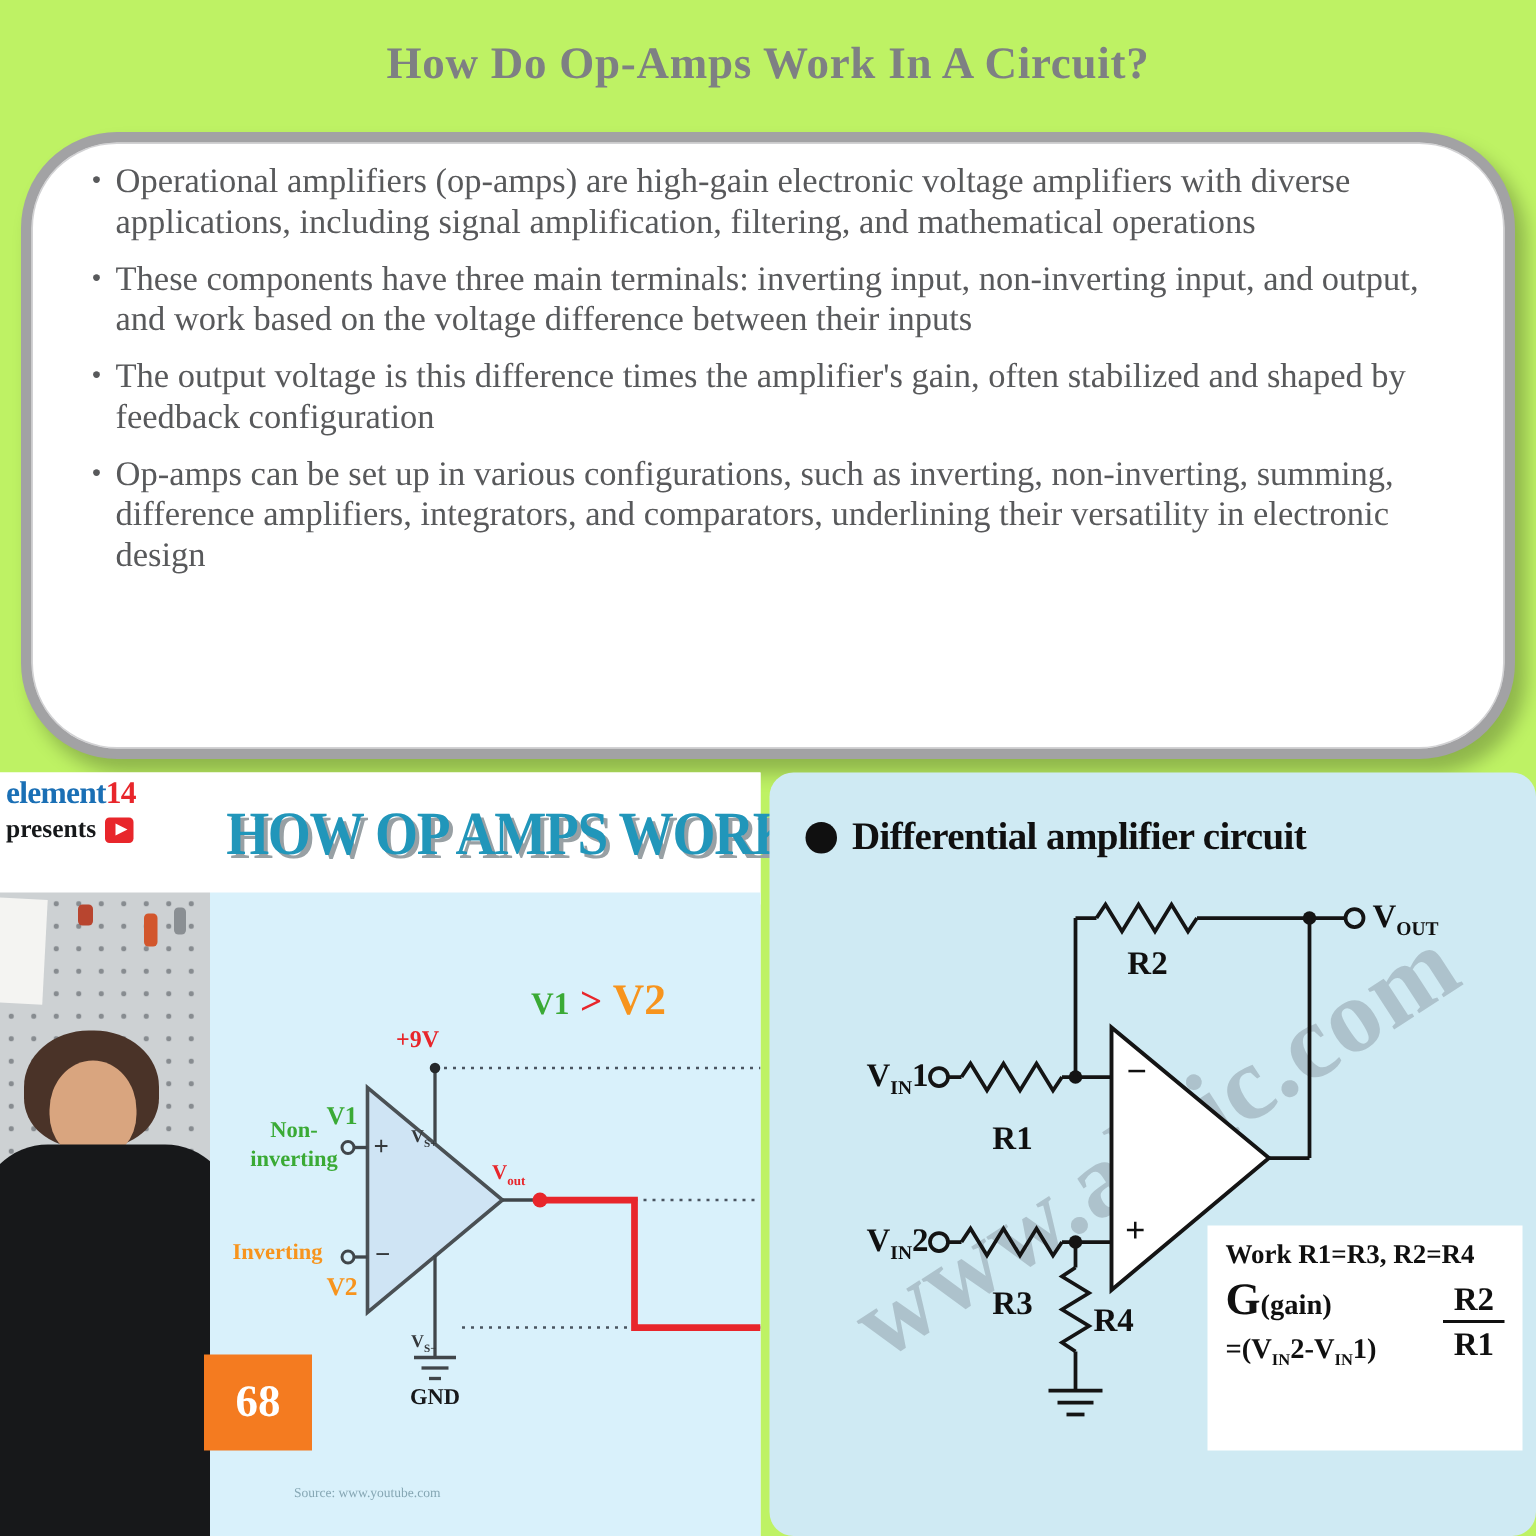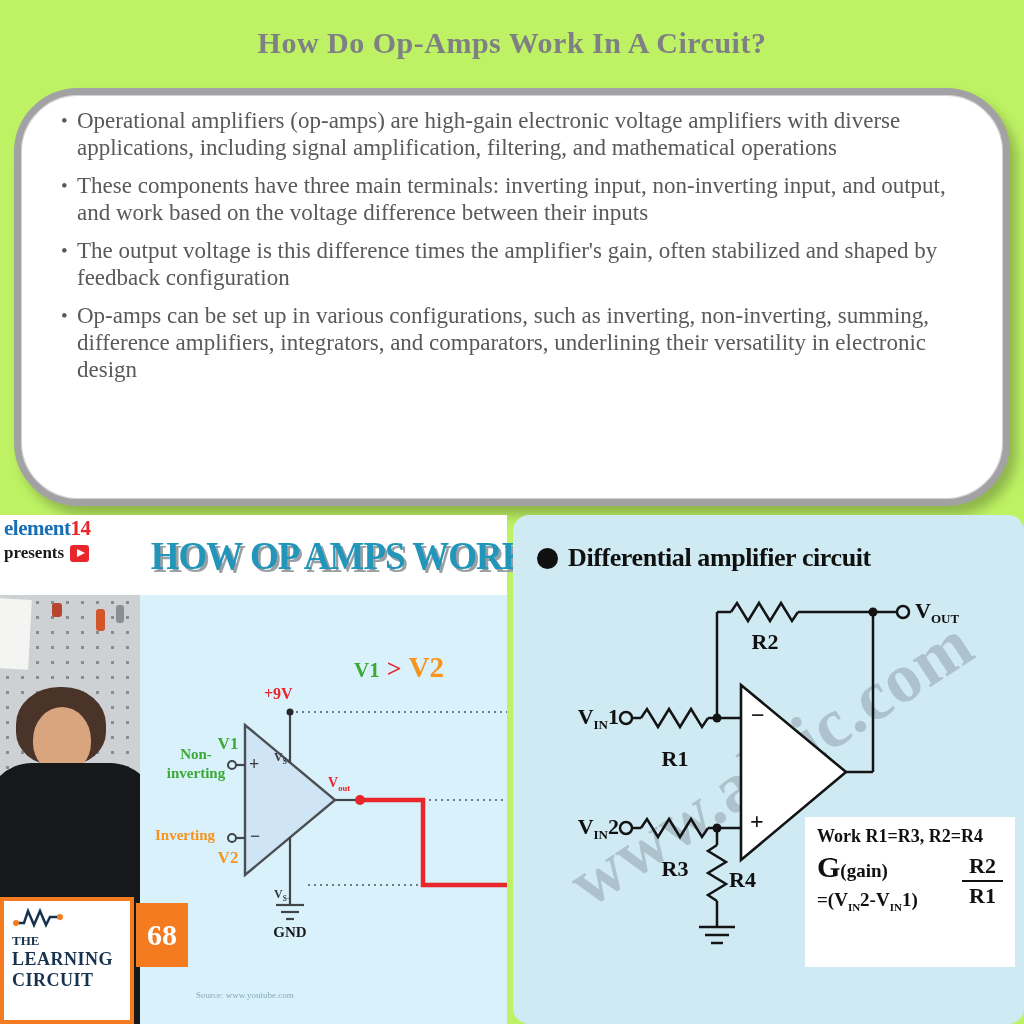--- a/index.html
+++ b/index.html
@@ -45,21 +45,21 @@
   .person-hair{position:absolute;left:16px;top:92px;width:90px;height:78px;background:#4a3328;border-radius:48% 48% 42% 42%;}
   .person-face{position:absolute;left:33px;top:112px;width:58px;height:66px;background:#d9a57f;border-radius:50% 50% 46% 46%;}
   .person-body{position:absolute;left:-14px;top:168px;width:170px;height:262px;background:#17181a;border-radius:46px 46px 0 0;}
 
   
   .lc-logo{position:absolute;left:0;top:382px;width:134px;height:127px;background:#fff;
     border:4px solid var(--logo-orange,#f47b20);box-sizing:border-box;padding:4px 0 0 8px;z-index:3;}
   .lc-text{color:var(--logo-navy,#16324f);font-weight:800;line-height:1.2;}
   .lc-l1{font-size:13px;}
   .lc-l2,.lc-l3{font-size:18px;letter-spacing:.5px;}
-  .ep-badge{position:absolute;left:136px;top:388px;width:52px;height:64px;background:var(--logo-orange,#f47b20);
+  .ep-badge{position:absolute;left:136px;top:388px;width:72px;height:64px;background:var(--logo-orange,#f47b20);
     color:#fff;font-size:30px;font-weight:800;display:flex;align-items:center;justify-content:center;z-index:3;}
 
   
   .circuit-cyan{position:absolute;left:140px;top:80px;width:367px;height:429px;background:var(--cyan-bg,#d9f1fb);}
   .cyan-svg{position:absolute;left:0;top:0;}
   .lbl{position:absolute;white-space:nowrap;justify-content:flex-end;}
   .lbl sub{font-size:.62em;}
   .green{color:var(--green,#3aaa35);}
   .orange{color:var(--orange,#f7941d);}
   .redc{color:var(--red,#e8262b);}
@@ -216,30 +216,20 @@
       <span class="lbl vout-lbl redc"><span>V</span><sub>out</sub></span>
       <span class="lbl gnd-lbl">GND</span>
       <span class="lbl cmp-row">
         <span class="cmp-v1 green">V1</span>
         <span class="cmp-gt redc">&gt;</span>
         <span class="cmp-v2 orange">V2</span>
       </span>
       <span class="lbl yt-source">Source: www.youtube.com</span>
     </div>
 
-    <div class="lc-logo">
-      <svg width="52" height="24" viewBox="0 0 52 24">
-        <path d="M4 18 L12 18 L16 6 L22 20 L28 6 L34 20 L38 12 L48 12" stroke="#16324f" stroke-width="2.5" fill="none"></path>
-        <circle cx="4" cy="18" r="3" fill="#f47b20"></circle>
-        <circle cx="48" cy="12" r="3" fill="#f47b20"></circle>
-      </svg>
-      <div class="lc-text lc-l1">THE</div>
-      <div class="lc-text lc-l2">LEARNING</div>
-      <div class="lc-text lc-l3">CIRCUIT</div>
-    </div>
     <div class="ep-badge">68</div>
   </div>
 
   <div class="diff-panel">
     <div class="watermark">www.ablic.com</div>
 
     <div class="dp-title">
       <span class="bullet"></span>
       <span class="txt">Differential amplifier circuit</span>
     </div>

